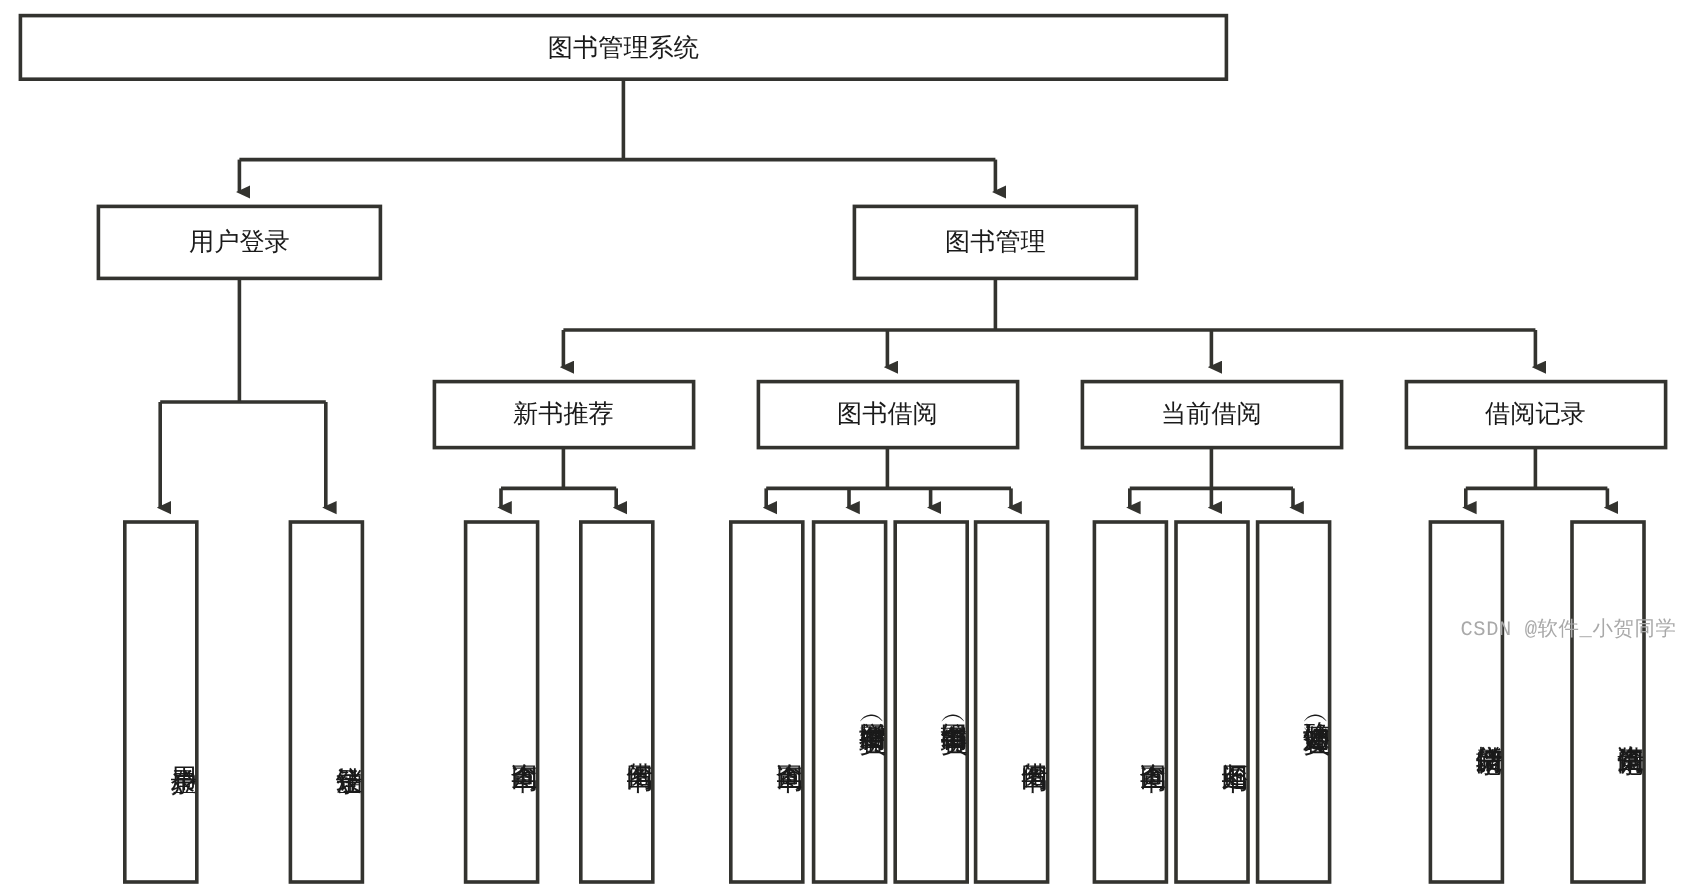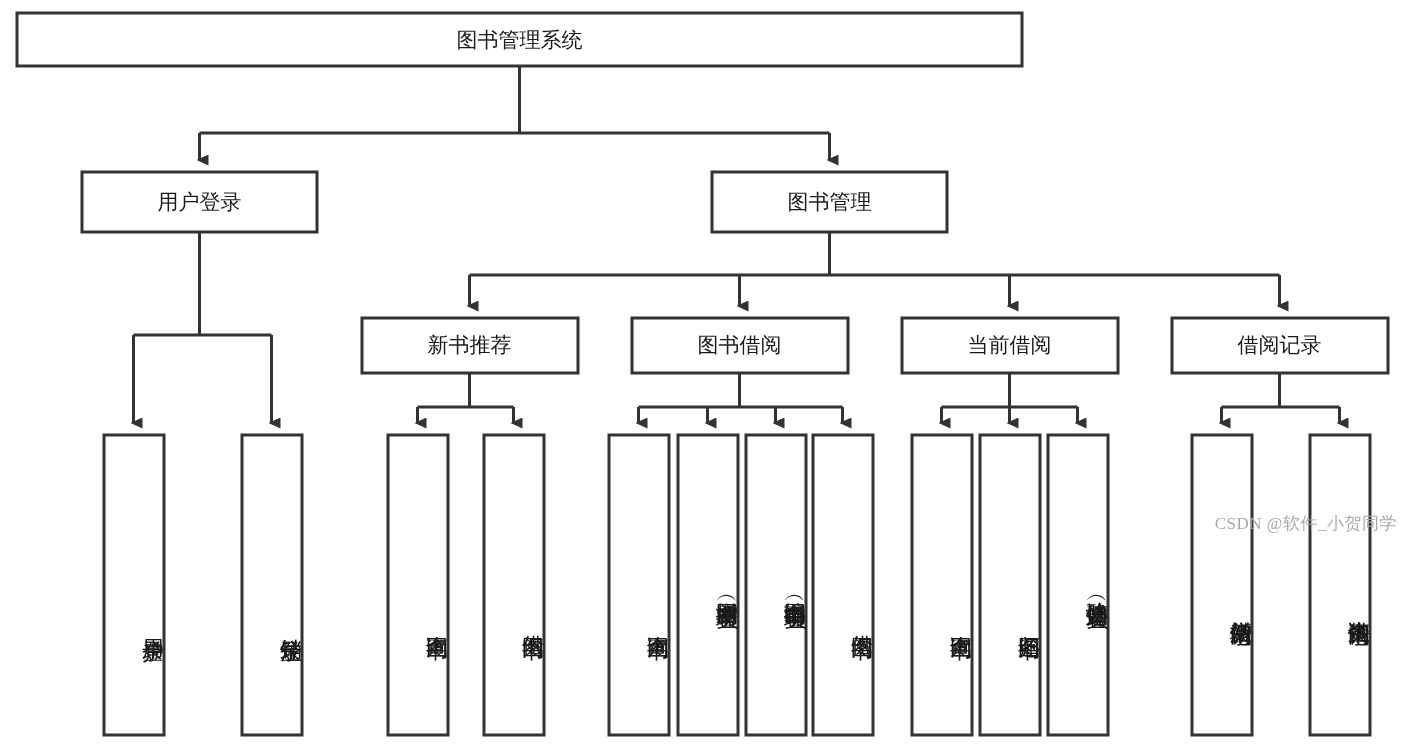--- a/index.html
+++ b/index.html
@@ -63,21 +63,21 @@
     align-items: flex-start;
     justify-content: center;
     white-space: nowrap;
     pointer-events: none;
     user-select: none;
   }
   .watermark {
     position: absolute;
     right: 8px;
     bottom: 4px;
-    font-family: Liberation Serif, serif;
+    font-family: Liberation Mono, monospace;
     font-size: 17px;
     color: #a9a9a9;
     letter-spacing: 0.5px;
     white-space: nowrap;
   }
 </style>
 </head>
 <body>
 
 <div id="diagram-root">

